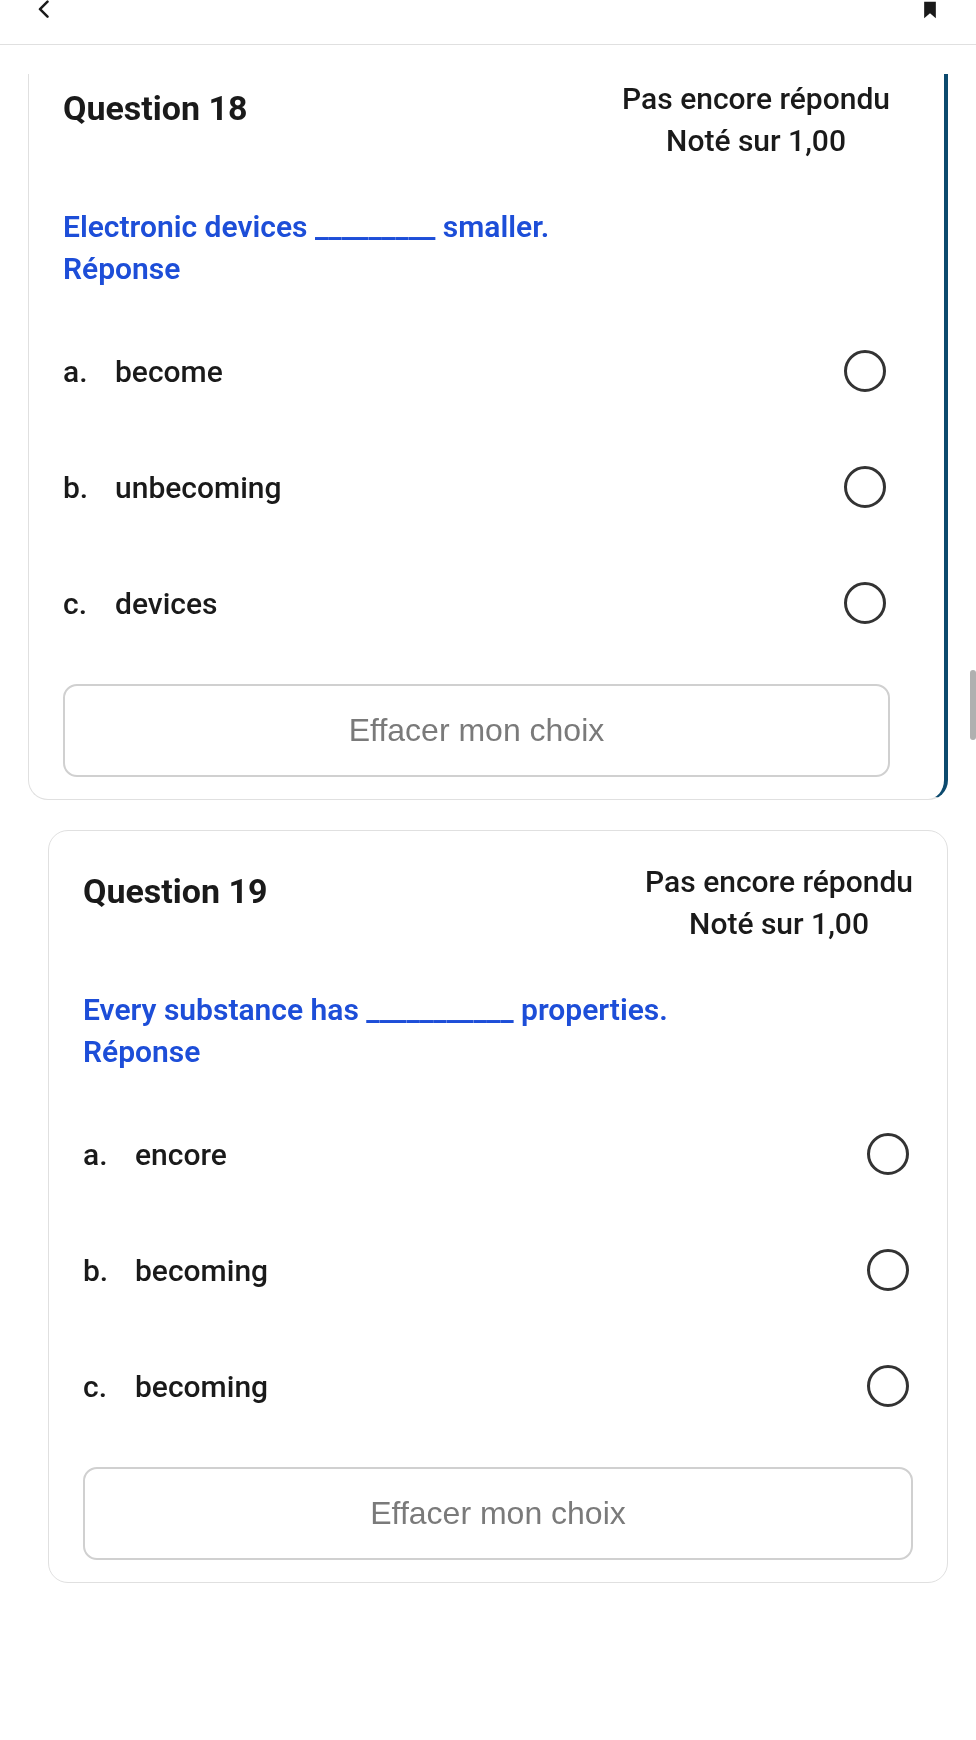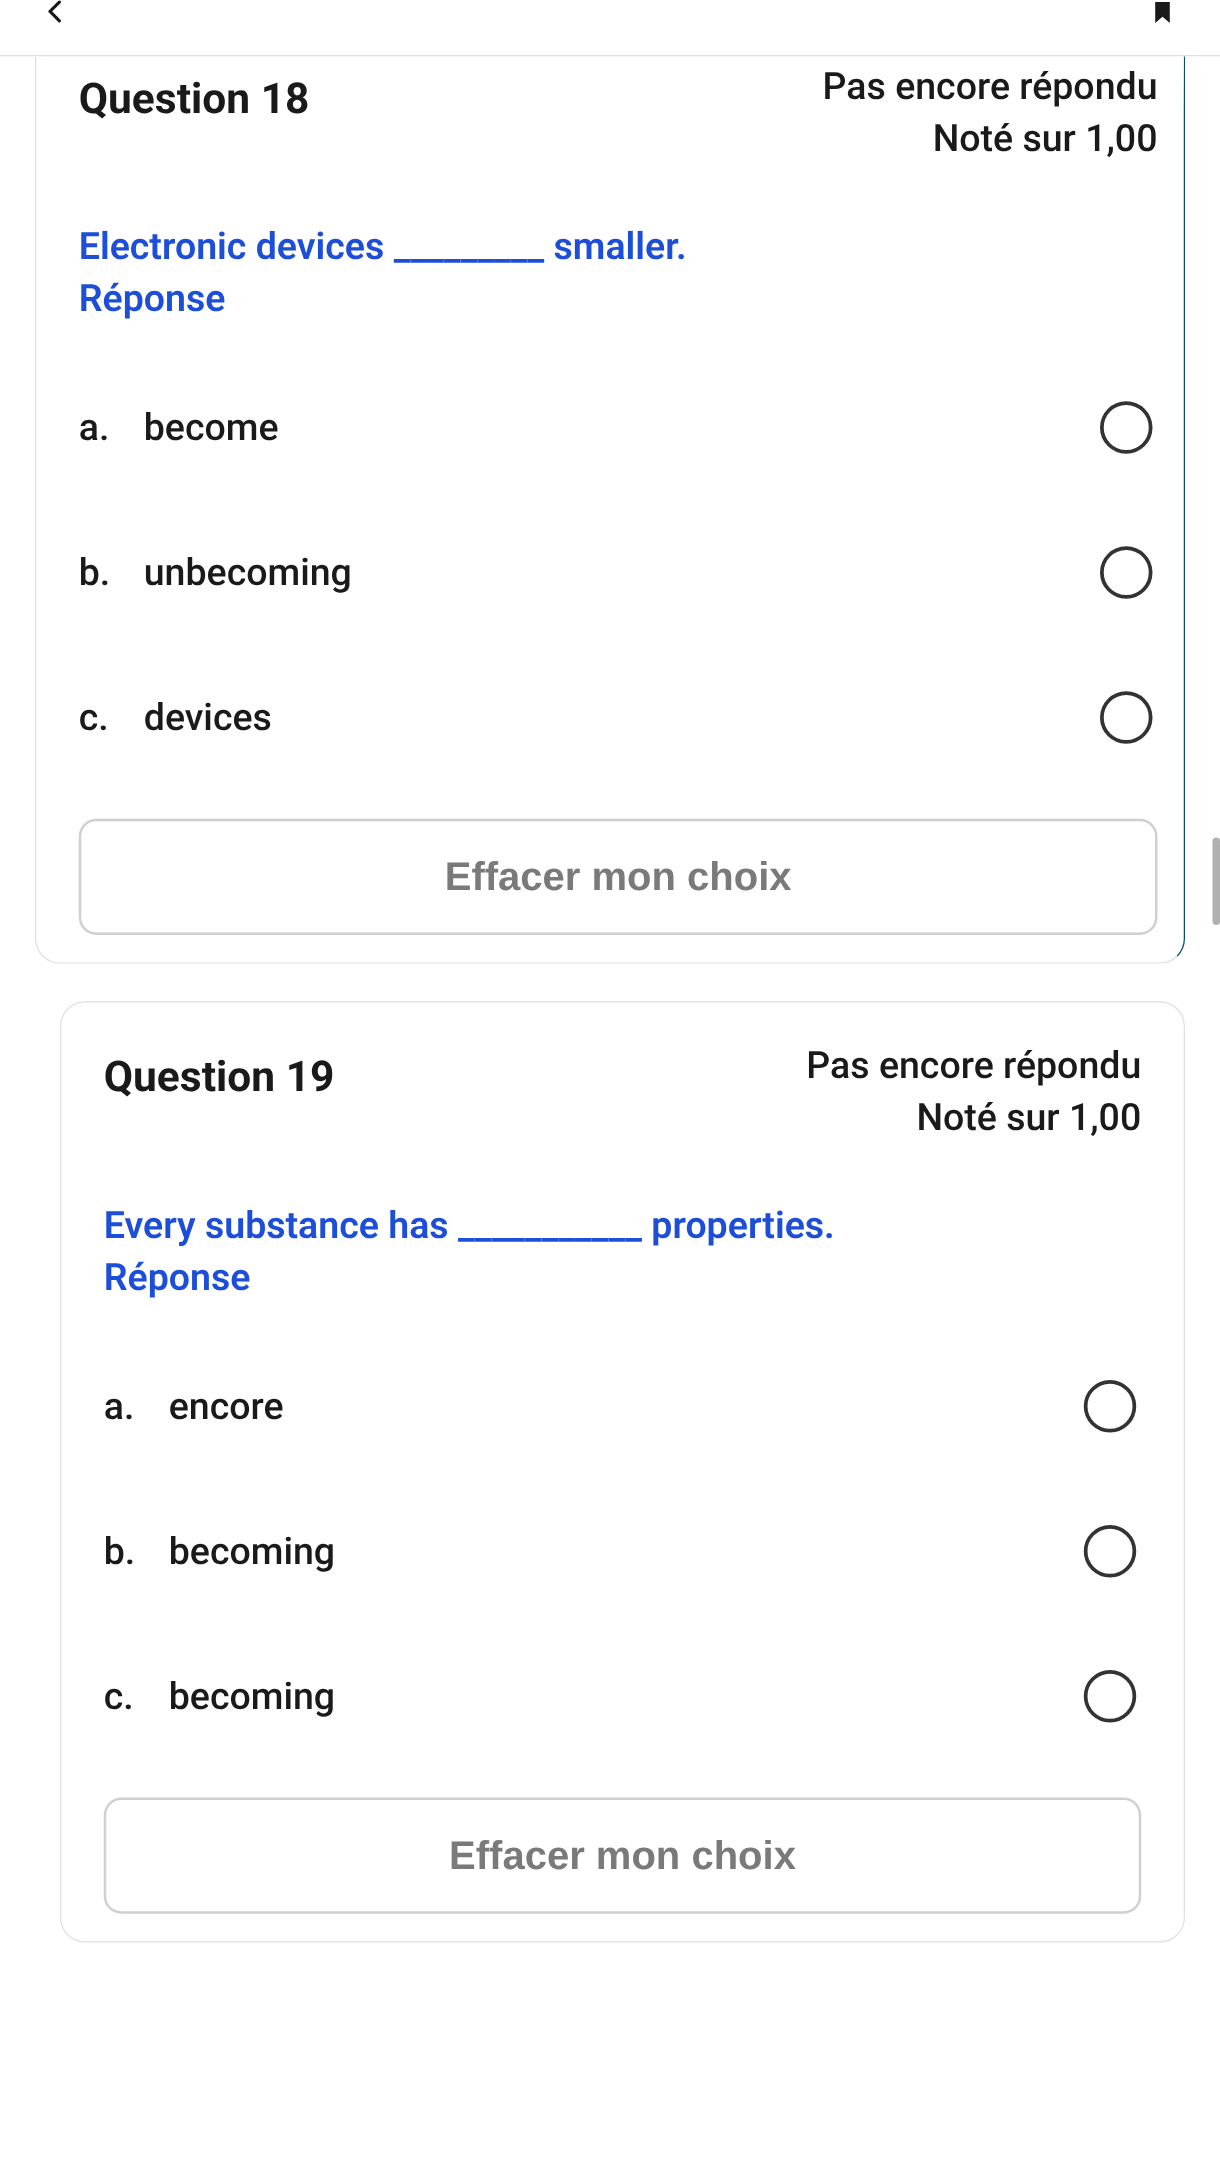--- a/index.html
+++ b/index.html
@@ -59,21 +59,21 @@
       align-items: flex-start;
       margin-bottom: 44px;
     }
     .question-title {
       font-size: 34px;
       font-weight: 700;
       color: #1a1a1a;
       padding-top: 10px;
     }
     .question-meta {
-      text-align: right;
+      text-align: center;
       font-size: 30px;
       font-weight: 500;
       color: #1a1a1a;
       line-height: 1.4;
     }
     .question-prompt {
       font-size: 30px;
       font-weight: 600;
       color: #1d4ed8;
       line-height: 1.4;
@@ -110,41 +110,42 @@
       flex-shrink: 0;
       margin-right: 4px;
     }
     .clear-button {
       width: 100%;
       border: 2px solid #d0d0d0;
       border-radius: 14px;
       background: #fff;
       padding: 26px 0;
       font-size: 32px;
-      font-weight: 700;
+      font-weight: 400;
       color: #7a7a7a;
       text-align: center;
       cursor: pointer;
     }
     .scroll-indicator {
       position: absolute;
       right: 0;
       top: 670px;
       width: 6px;
       height: 70px;
       background: #b0b0b0;
       border-radius: 3px;
     }
     .first-card-wrapper {
       border-left: 1px solid #e0e0e0;
-      border-right: 1px solid #0c4a6e;
+      border-right: 4px solid #0c4a6e;
       border-bottom: 1px solid #e0e0e0;
       border-radius: 0 0 20px 20px;
       margin-bottom: 30px;
-      padding: 4px 21px 22px 34px;
+      padding: 4px 54px 22px 34px;
+      margin-top: 29px;
     }
   </style>
 </head>
 <body>
 
 <div class="top-bar">
   <div class="back-arrow">
     <svg viewBox="0 0 24 24" width="30" height="20" fill="none" stroke="#1a1a1a" stroke-width="3" stroke-linecap="round" stroke-linejoin="round">
       <polyline points="15 2 6 11 15 20"></polyline>
     </svg>

